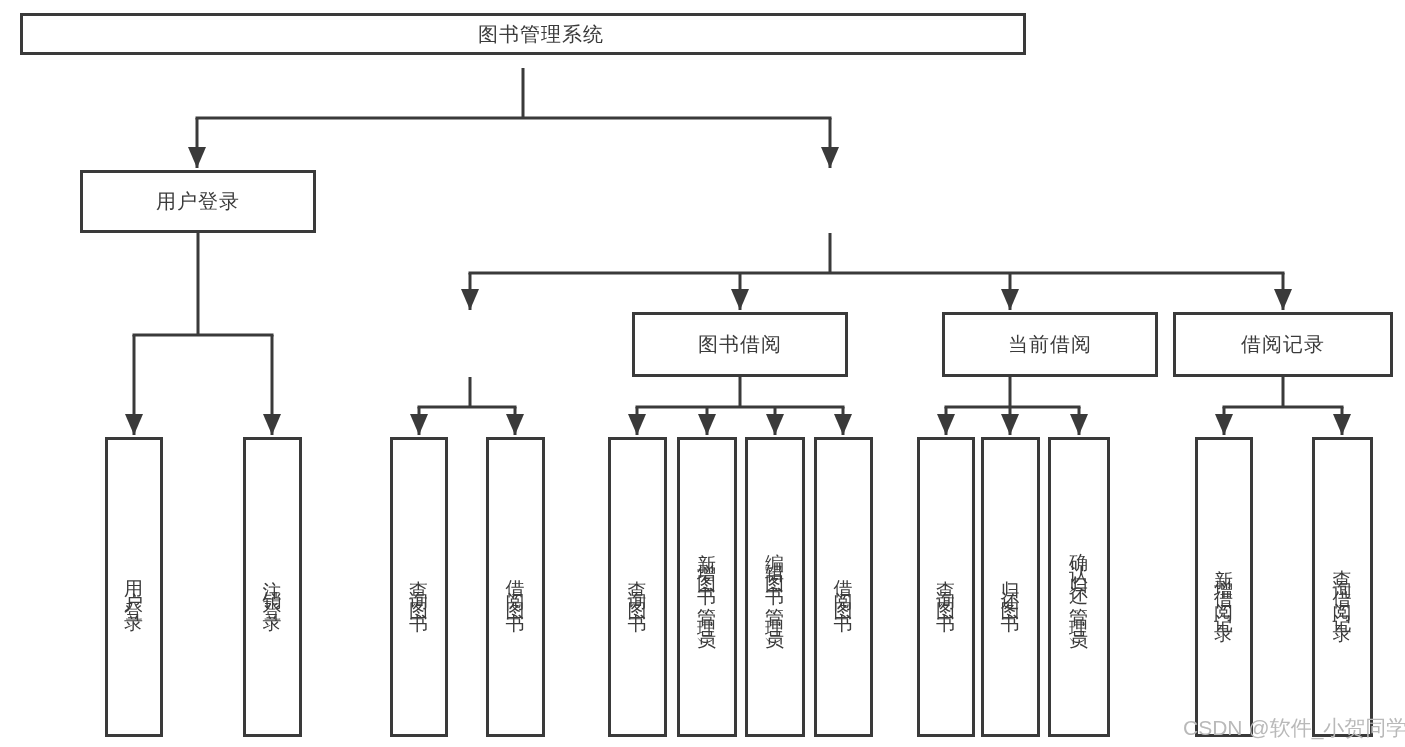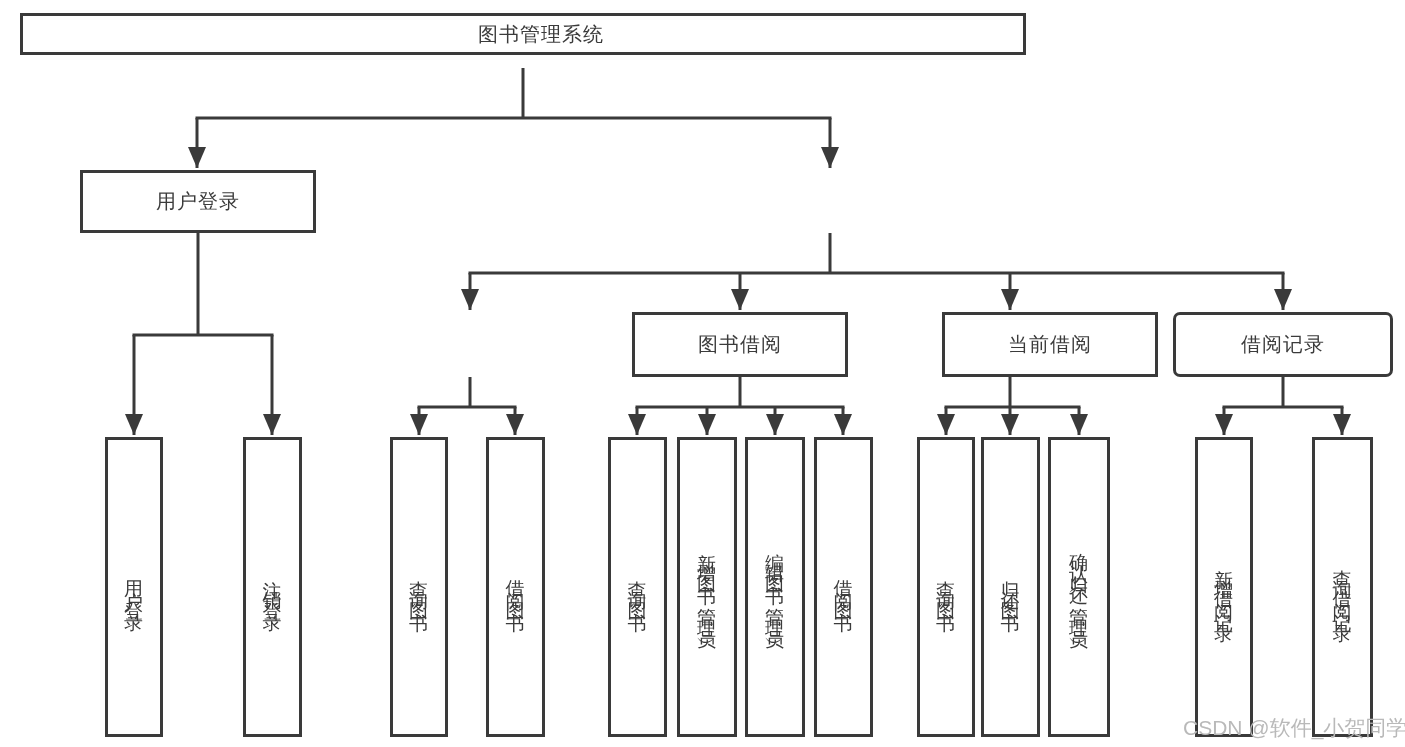--- a/index.html
+++ b/index.html
@@ -88,21 +88,21 @@
     <path d="M1224 407 V435" stroke="#3a3a3a" stroke-width="3" fill="none" marker-end="url(#arw)"></path>
     <path d="M1342 407 V435" stroke="#3a3a3a" stroke-width="3" fill="none" marker-end="url(#arw)"></path>
   </svg>
 
   <div class="node hnode" style="left:20px;top:13px;width:1006px;height:42px;padding-left:36px;">图书管理系统</div>
 
   <div class="node hnode" style="left:80px;top:170px;width:236px;height:63px;">用户登录</div>
 
   <div class="node hnode" style="left:632px;top:312px;width:216px;height:65px;">图书借阅</div>
   <div class="node hnode" style="left:902px;top:312px;width:216px;height:65px;margin-left:40px;">当前借阅</div>
-  <div class="node hnode" style="left:1173px;top:312px;width:220px;height:65px;border-radius:7px;">借阅记录</div>
+  <div class="node hnode" style="left:1173px;top:312px;width:220px;height:65px;">借阅记录</div>
 
   <div class="node vnode" style="left:105px;top:437px;width:58px;height:300px;">
     <span>用户登录</span>
   </div>
   <div class="node vnode" style="left:243px;top:437px;width:59px;height:300px;">
     <span>注销登录</span>
   </div>
 
   <div class="node vnode" style="left:390px;top:437px;width:58px;height:300px;">
     <span>查询图书</span>

